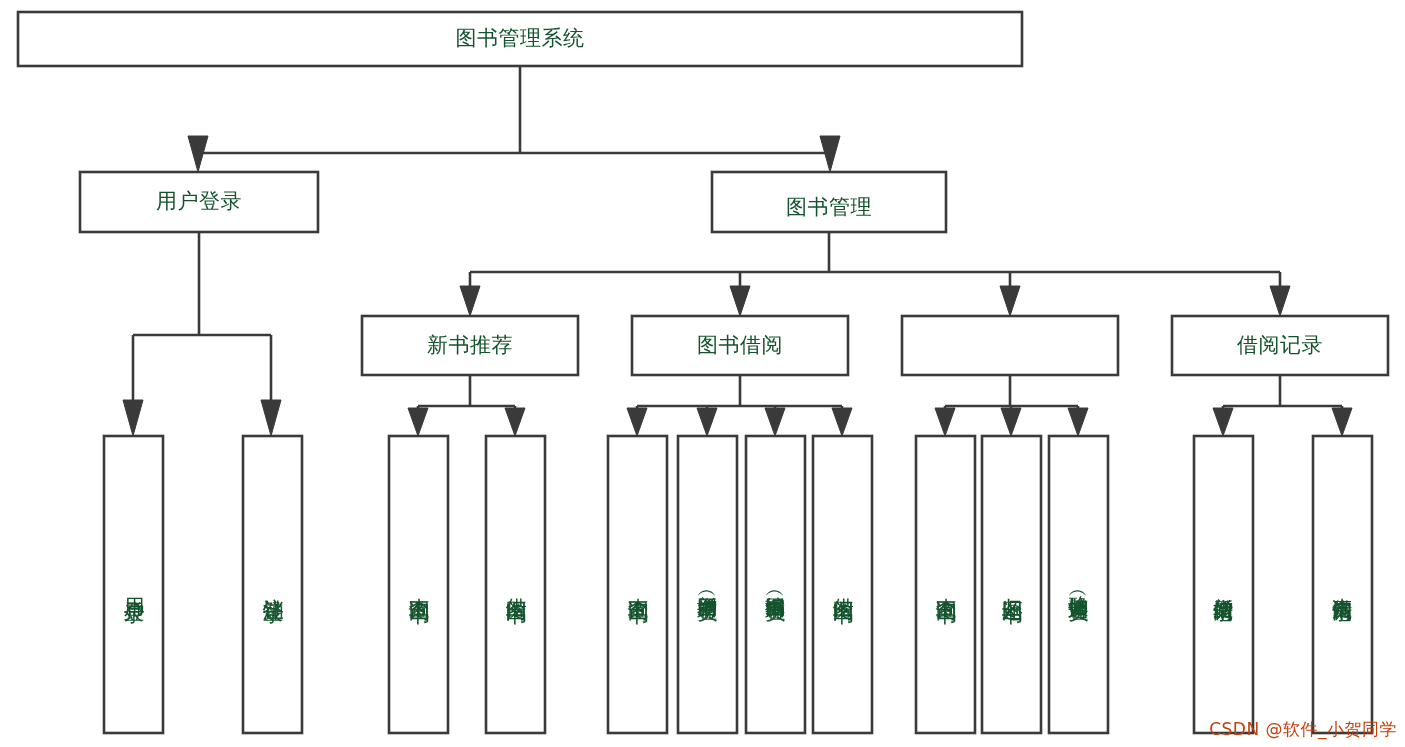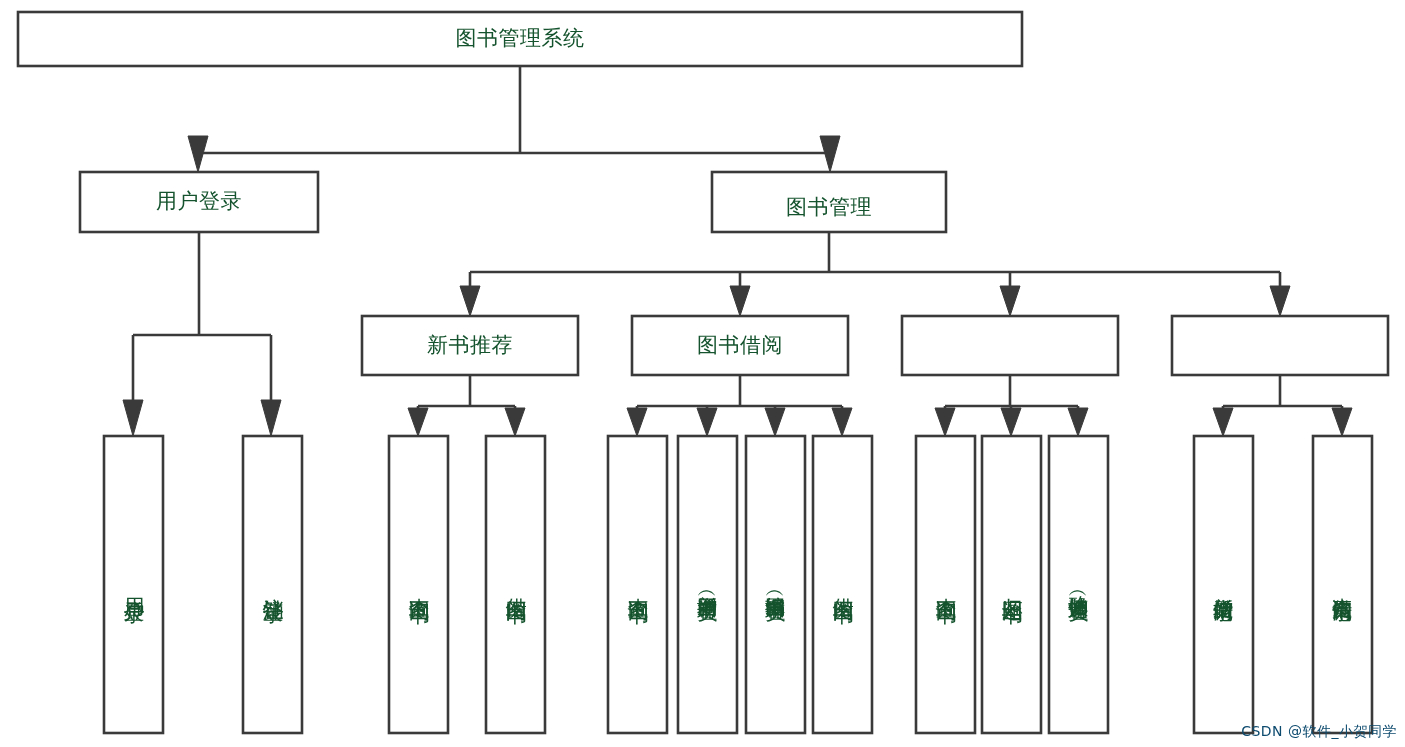--- a/index.html
+++ b/index.html
@@ -66,22 +66,22 @@
     letter-spacing: 2px;
   }
   .node-label.vertical.tight {
     letter-spacing: 1px;
     font-size: 20px;
   }
   .watermark {
     position: absolute;
     right: 8px;
     bottom: 6px;
-    font-size: 14px;
-    color: #0c4a6e;
+    font-size: 17px;
+    color: #c2410c;
     font-family: "DejaVu Sans", "Liberation Sans", sans-serif;
     white-space: nowrap;
     letter-spacing: 0.5px;
   }
 </style>
 </head>
 <body>
 
 <div id="diagram-root">
 
@@ -177,20 +177,21 @@
     <rect class="node-box" x="1313" y="436" width="59" height="297"></rect>
   </svg>
 
   <div class="node-label horizontal" style="left:18px; top:12px; width:1004px; height:54px;">图书管理系统</div>
 
   <div class="node-label horizontal" style="left:80px; top:172px; width:238px; height:60px;">用户登录</div>
   <div class="node-label horizontal" style="left:712px; top:172px; width:234px; height:72px;">图书管理</div>
 
   <div class="node-label horizontal" style="left:362px; top:316px; width:216px; height:59px;">新书推荐</div>
   <div class="node-label horizontal" style="left:632px; top:316px; width:216px; height:59px;">图书借阅</div>
+  <div class="node-label horizontal" style="left:1172px; top:316px; width:216px; height:59px;">借阅记录</div>
 
   <div class="node-label vertical" style="left:104px; top:436px; width:59px; height:297px;">用户登录</div>
   <div class="node-label vertical" style="left:243px; top:436px; width:59px; height:297px;">注销登录</div>
 
   <div class="node-label vertical" style="left:389px; top:436px; width:59px; height:297px;">查询图书</div>
   <div class="node-label vertical" style="left:486px; top:436px; width:59px; height:297px;">借阅图书</div>
 
   <div class="node-label vertical" style="left:608px; top:436px; width:59px; height:297px;">查询图书</div>
   <div class="node-label vertical tight" style="left:678px; top:436px; width:59px; height:297px;">新增图书（管理员）</div>
   <div class="node-label vertical tight" style="left:746px; top:436px; width:59px; height:297px;">编辑图书（管理员）</div>

